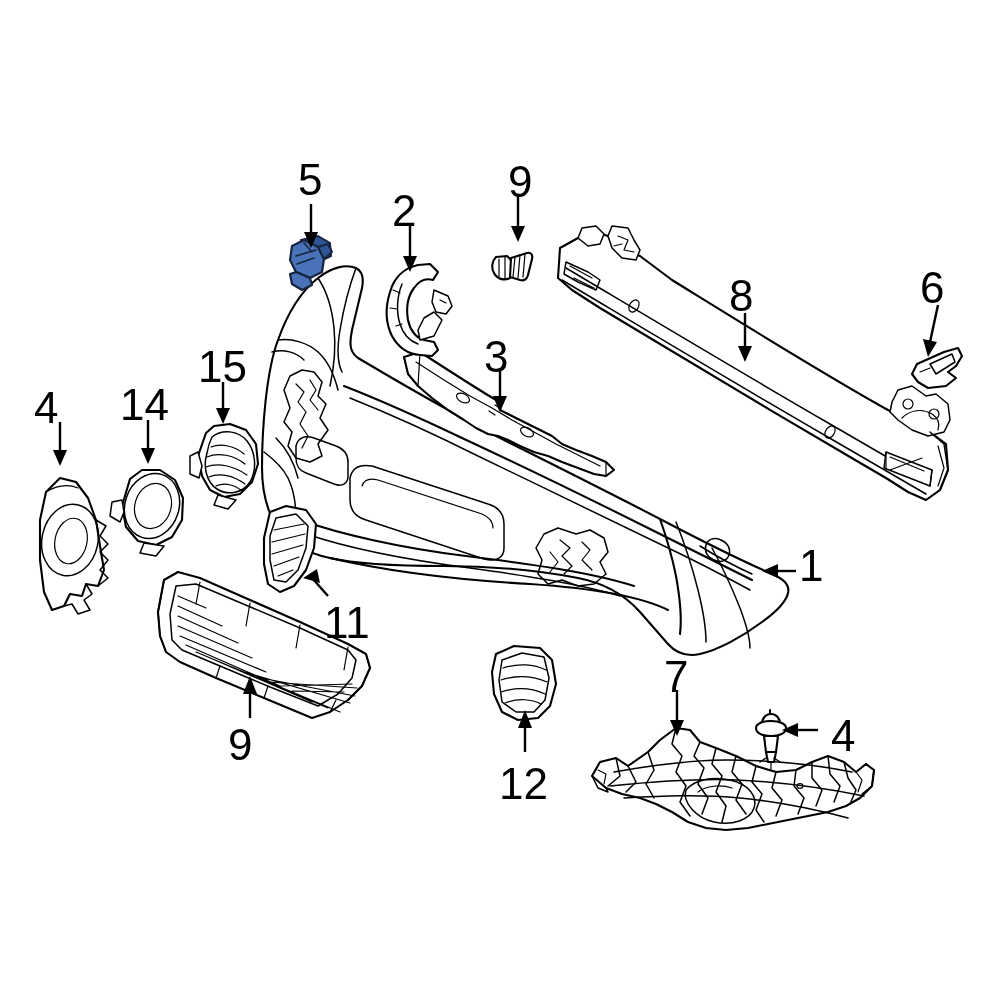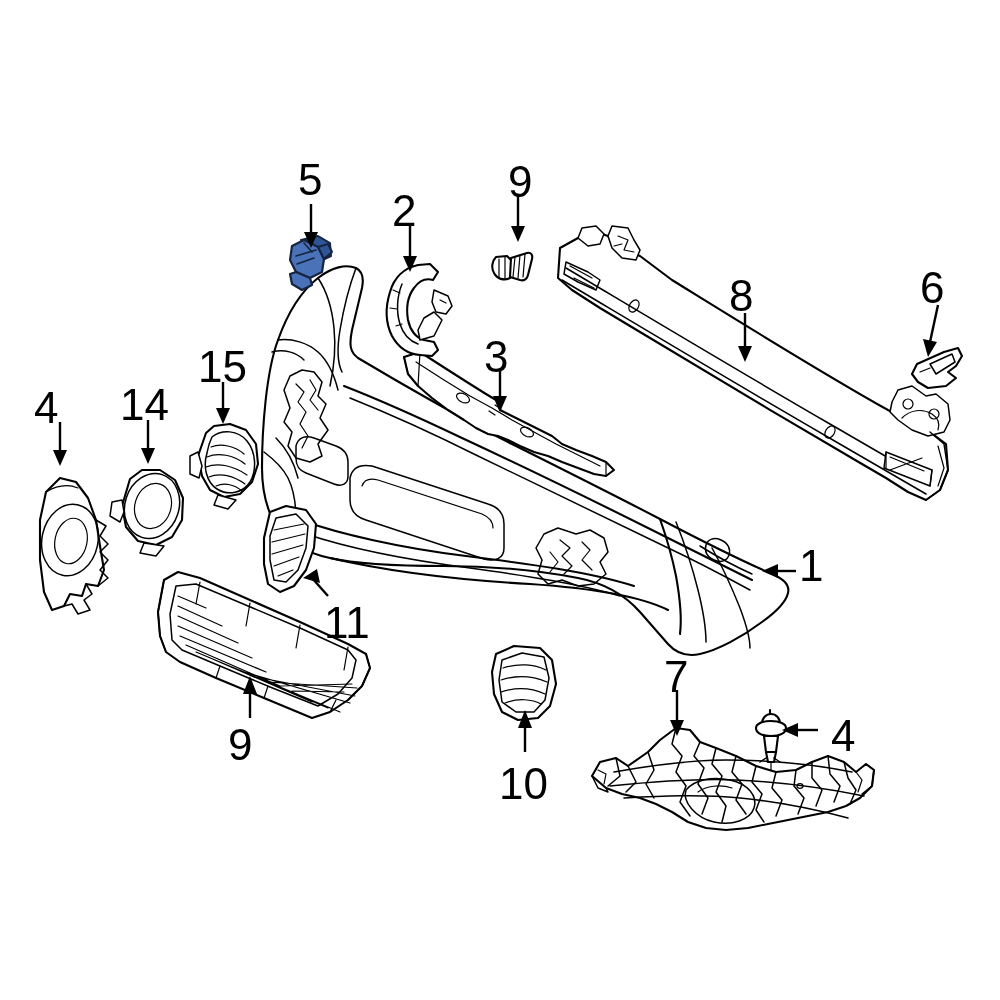--- a/index.html
+++ b/index.html
@@ -478,21 +478,21 @@
   <div class="callout-num" style="left:664px; top:655px;">7</div>
 
   <div class="callout-num" style="left:729px; top:274px;">8</div>
 
   <div class="callout-num" style="left:508px; top:160px;">9</div>
 
   <div class="callout-num" style="left:228px; top:723px;">9</div>
 
   <div class="callout-num" style="left:324px; top:601px;">11</div>
 
-  <div class="callout-num" style="left:499px; top:762px;">10</div>
+  <div class="callout-num" style="left:499px; top:762px;">12</div>
 
   <div class="callout-num" style="left:34px; top:386px;">4</div>
 
   <div class="callout-num" style="left:120px; top:383px;">14</div>
 
   <div class="callout-num" style="left:198px; top:345px;text-align:right;">15</div>
 
 </div>
 
 </body></html>

